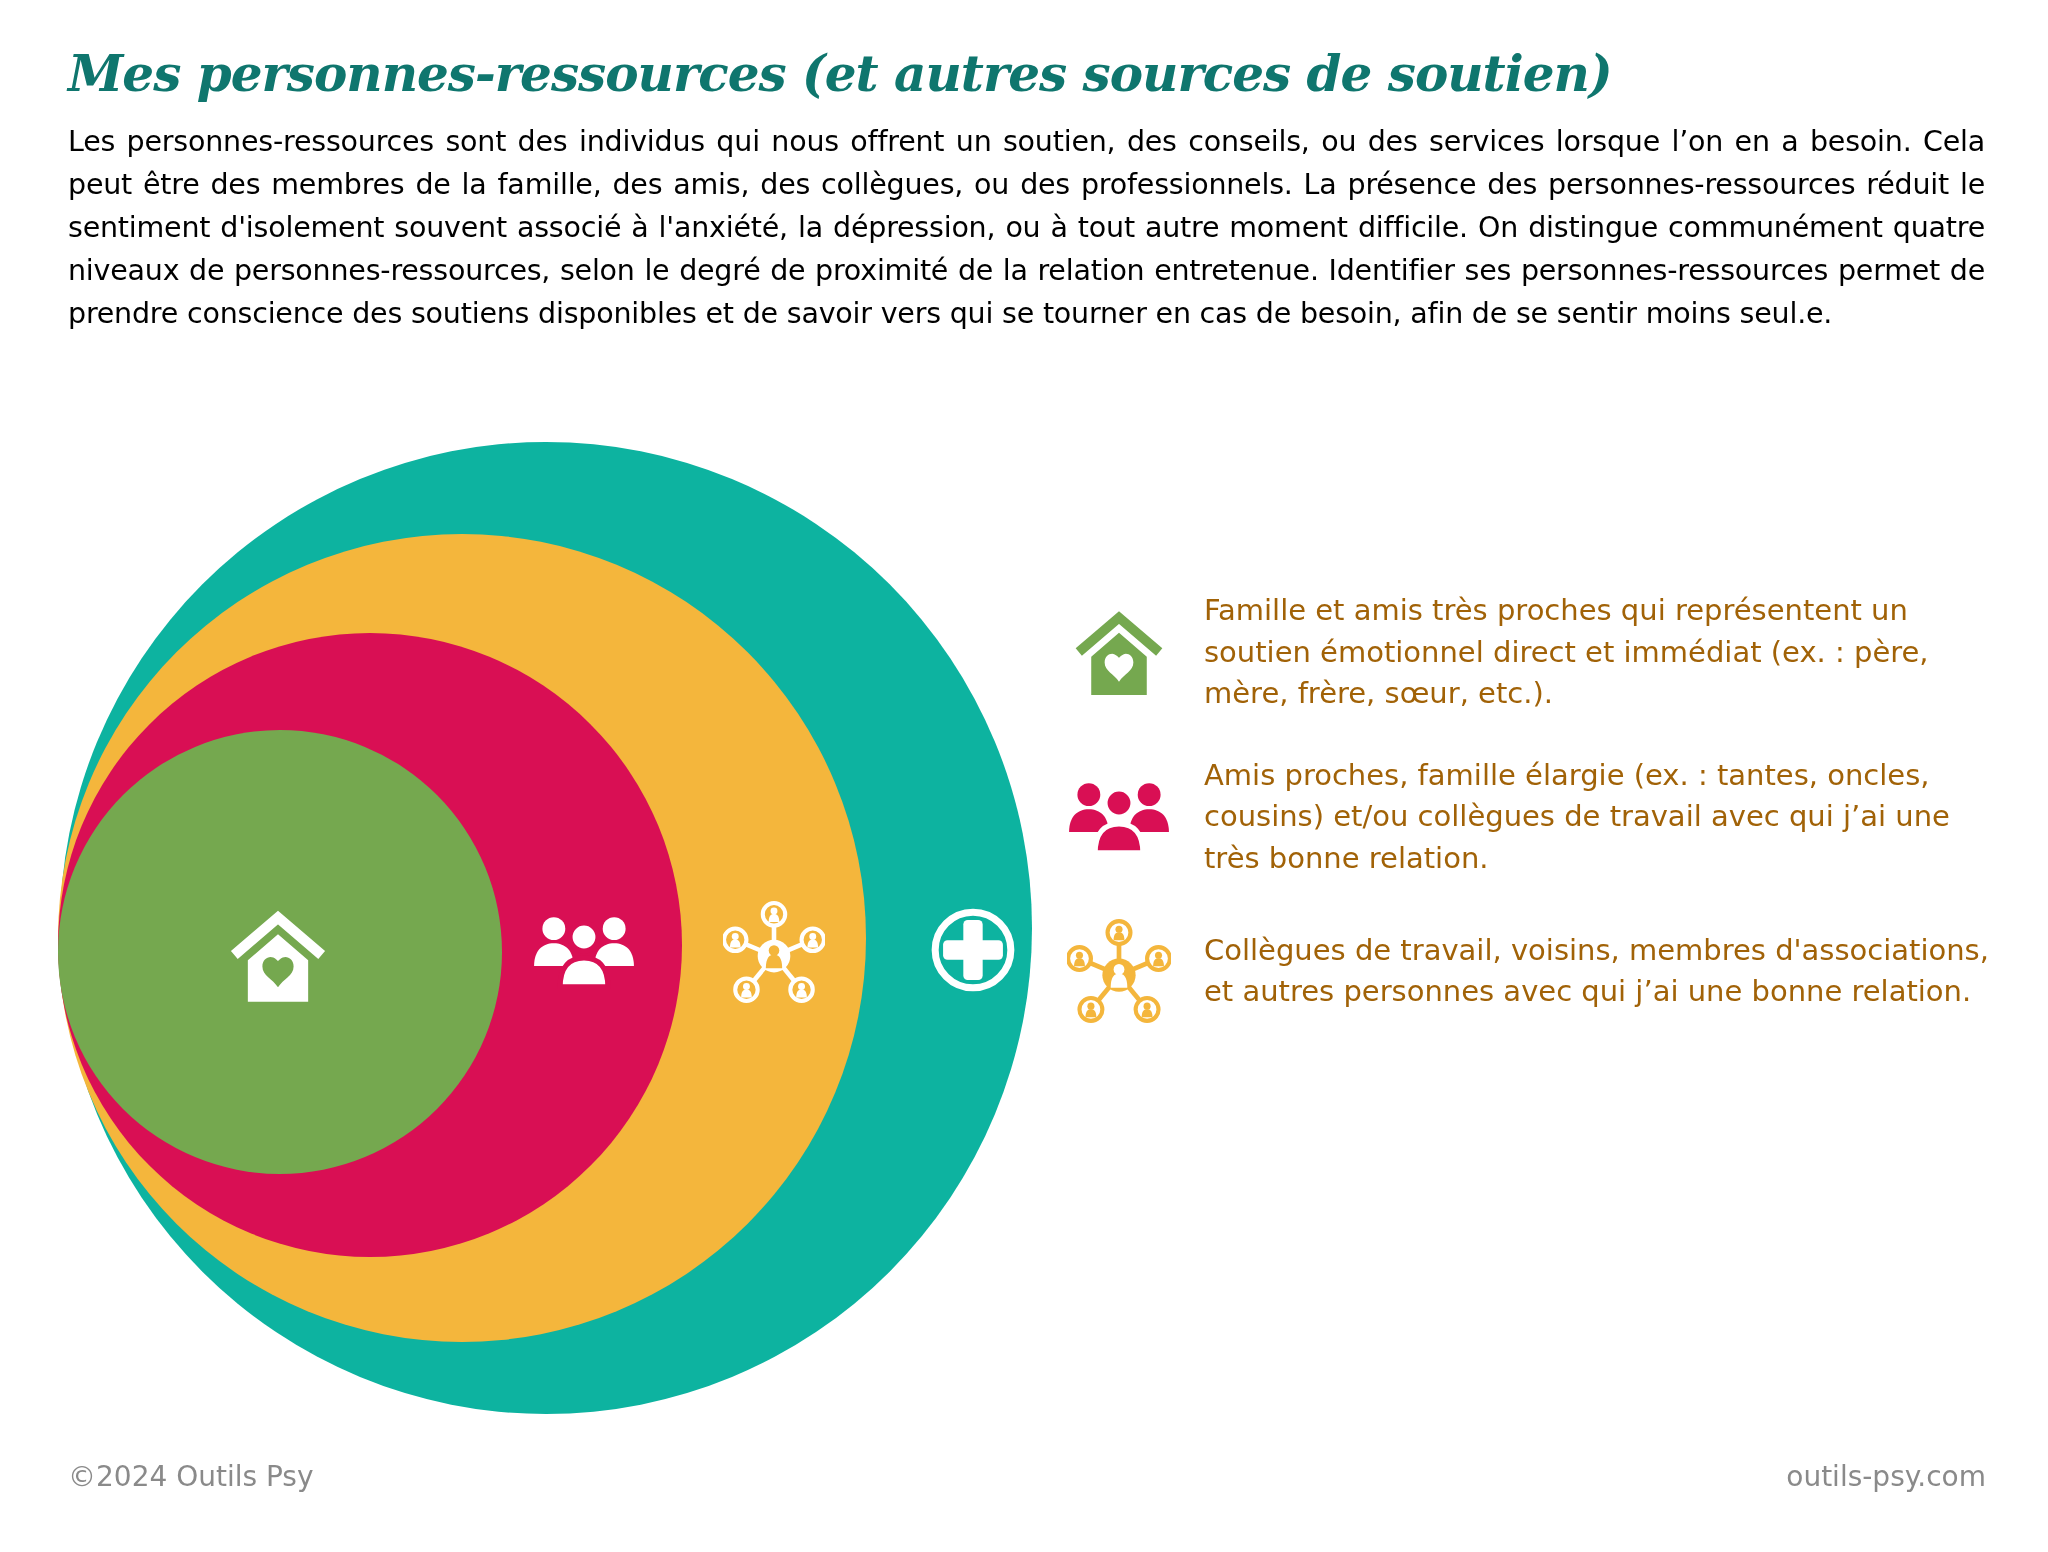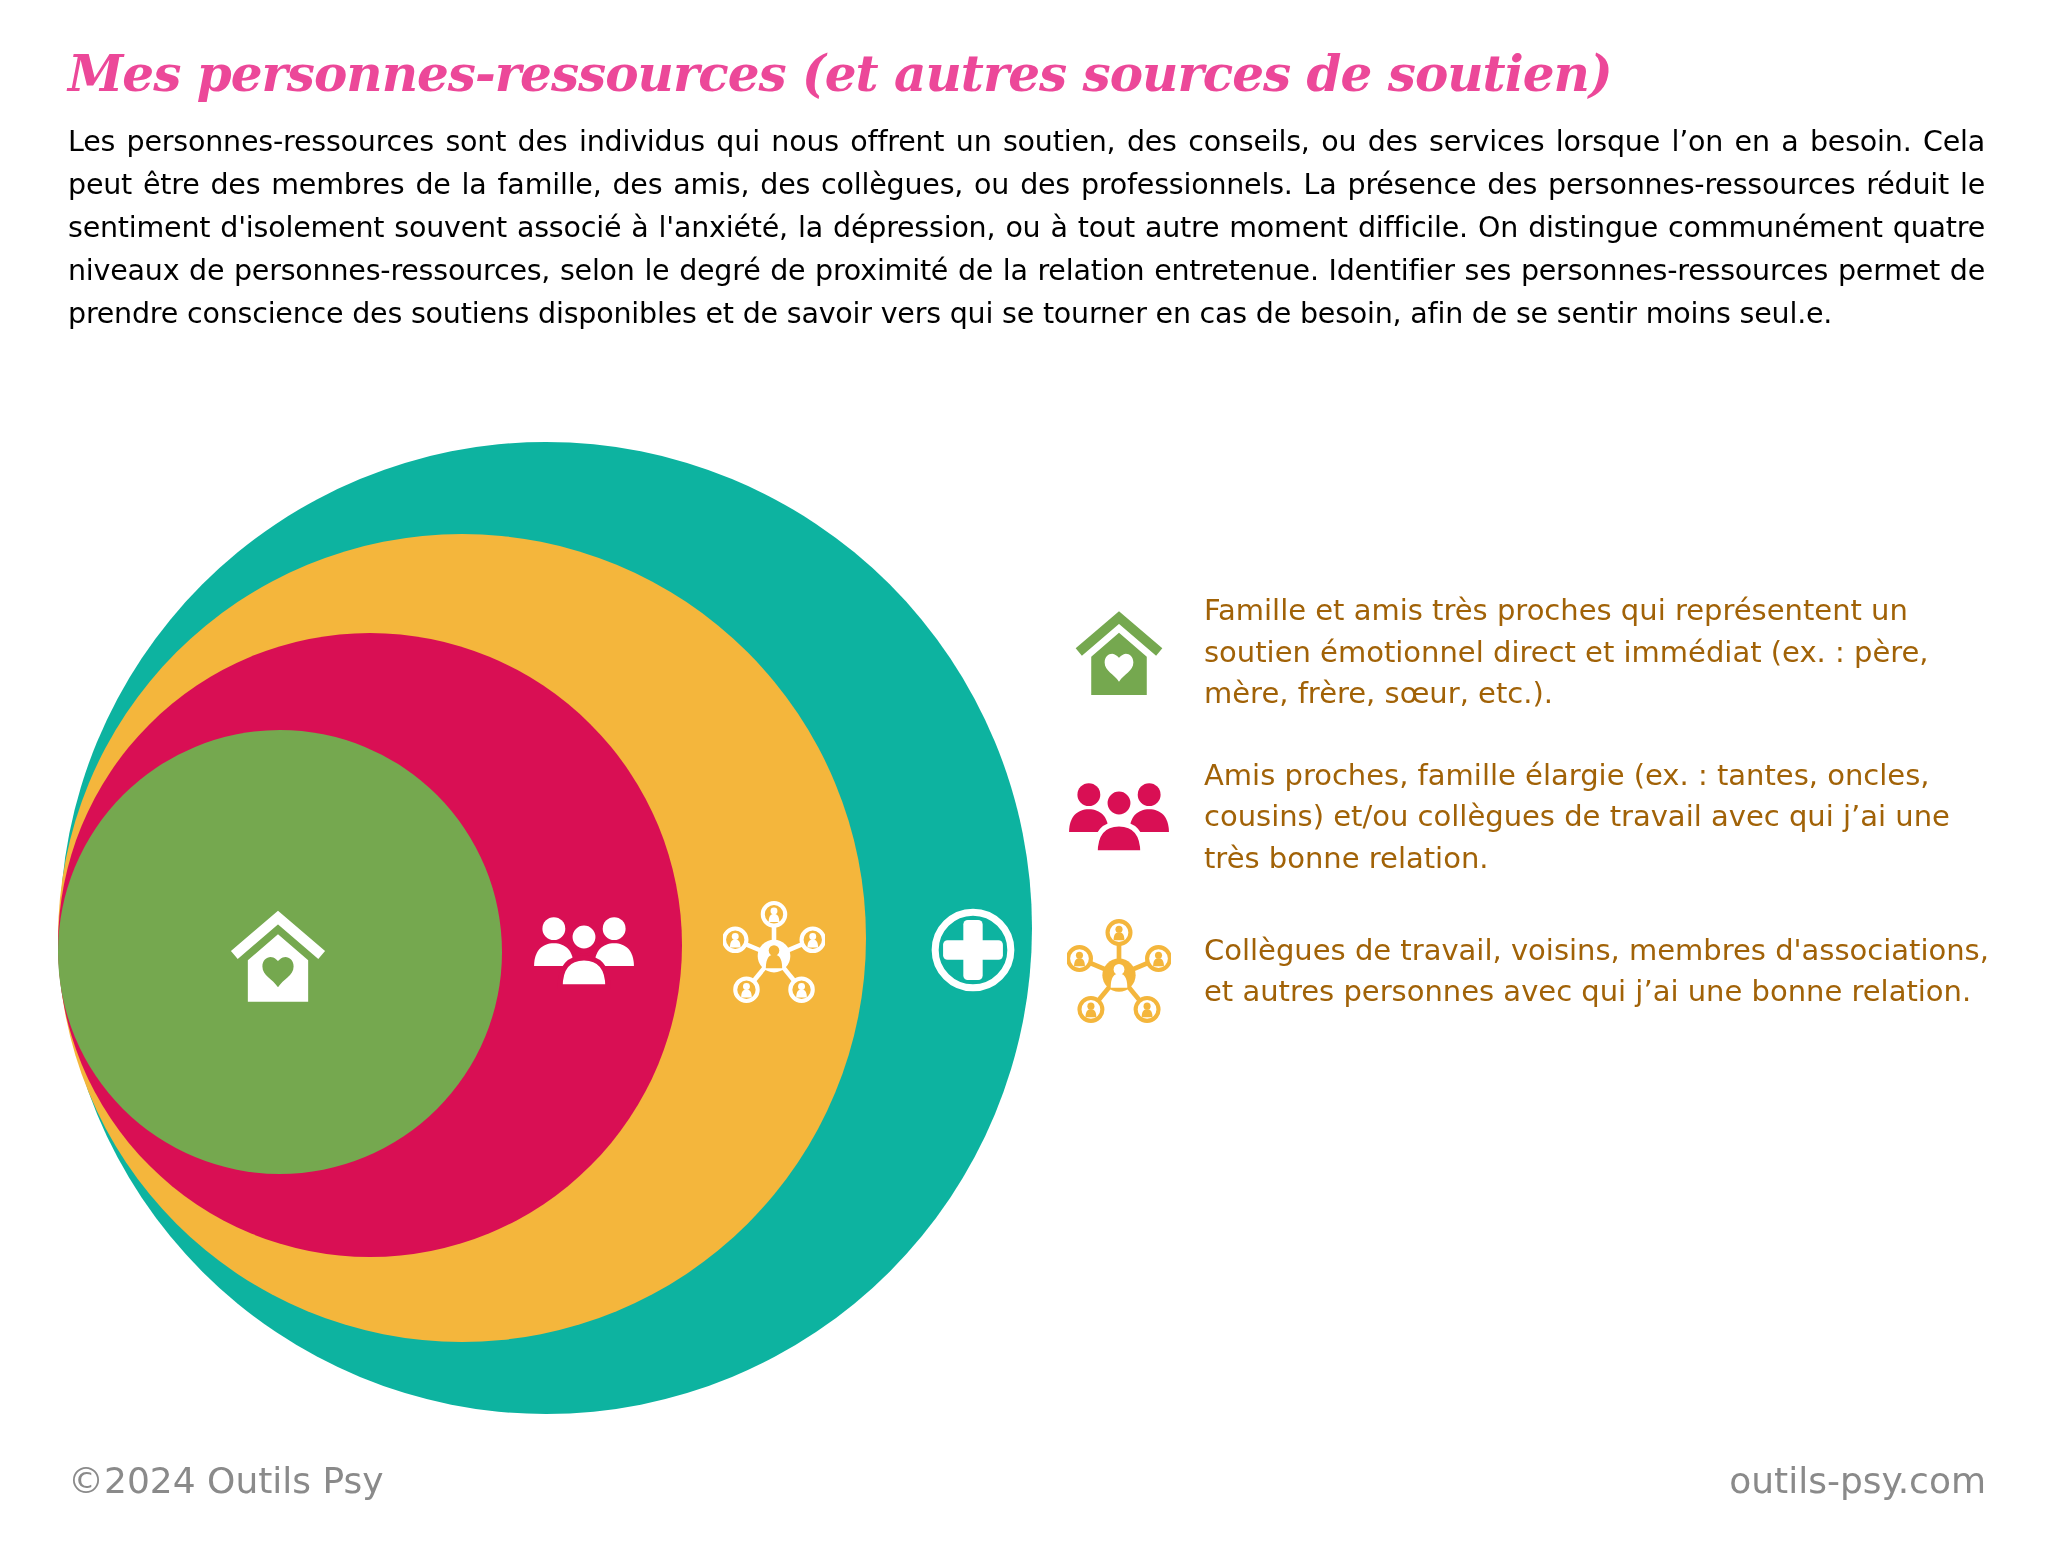--- a/index.html
+++ b/index.html
@@ -3,21 +3,21 @@
 <meta charset="utf-8">
 <style>
   html,body{margin:0;padding:0;}
   body{
     width:2048px;height:1552px;background:#ffffff;position:relative;overflow:hidden;
     font-family:"DejaVu Sans","Liberation Sans",sans-serif;color:#000;
   }
   .page-title{
     position:absolute;left:68px;top:44px;margin:0;
     font-family:"DejaVu Serif","Liberation Serif",serif;
-    font-style:italic;font-weight:600;font-size:50px;letter-spacing:-1px;color:#ec4899;
+    font-style:italic;font-weight:600;font-size:50px;letter-spacing:-1px;color:#0f766e;
     white-space:nowrap;
   }
   .intro{
     position:absolute;left:68px;top:120px;width:1917px;margin:0;
     font-size:28.5px;line-height:43px;text-align:justify;letter-spacing:-0.2px;color:#000000;
   }
   
   .diagram{position:absolute;left:0;top:0;width:2048px;height:1552px;pointer-events:none;}
   .ring{position:absolute;border-radius:50%;}
   .ring-icon{position:absolute;color:#ffffff;--icon-bg:#999999;}
@@ -26,21 +26,21 @@
     position:absolute;left:1064px;top:590px;width:925px;
     display:flex;flex-direction:column;gap:40px;
   }
   .legend-row{display:flex;align-items:center;gap:30px;}
   .legend-icon-box{flex:0 0 110px;display:flex;justify-content:center;align-items:center;}
   .legend-icon{--icon-bg:#ffffff;display:block;}
   .legend-text{font-size:29px;line-height:41.5px;color:#a16207;}
   
   .footer{
     position:absolute;left:68px;right:62px;top:1460px;
-    display:flex;justify-content:space-between;font-size:36px;align-items:flex-end;
+    display:flex;justify-content:space-between;font-size:28px;align-items:flex-end;
   }
   .hidden-defs{position:absolute;width:0;height:0;overflow:hidden;}
 </style>
 </head>
 <body>
 
 <svg class="hidden-defs" aria-hidden="true">
   <defs>
     <g id="g-house">
       <path d="M8,47 L50,11 L92,47" fill="none" stroke="currentColor" stroke-width="10" stroke-linejoin="miter"></path>

